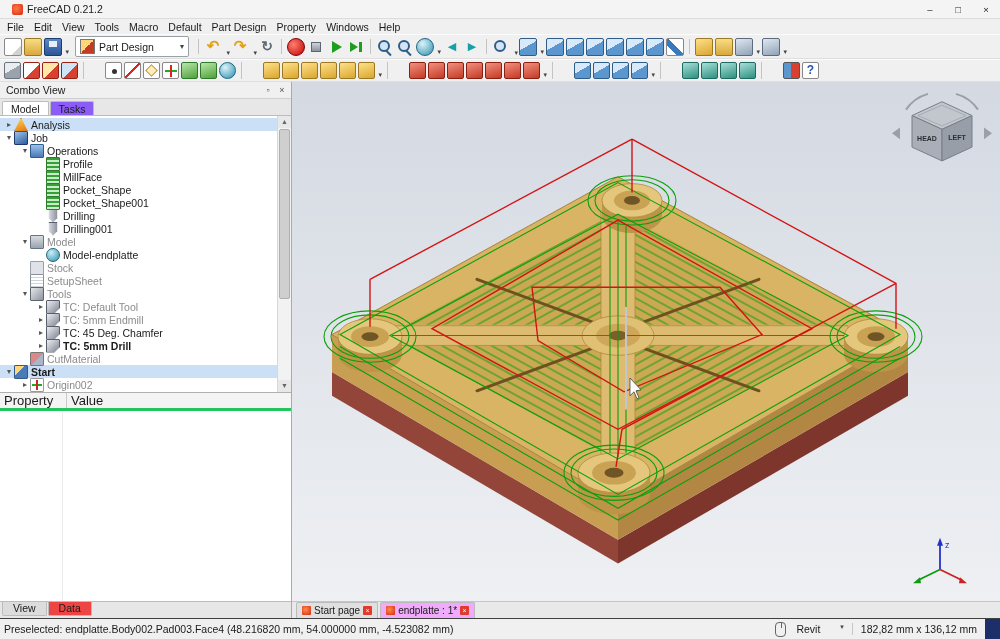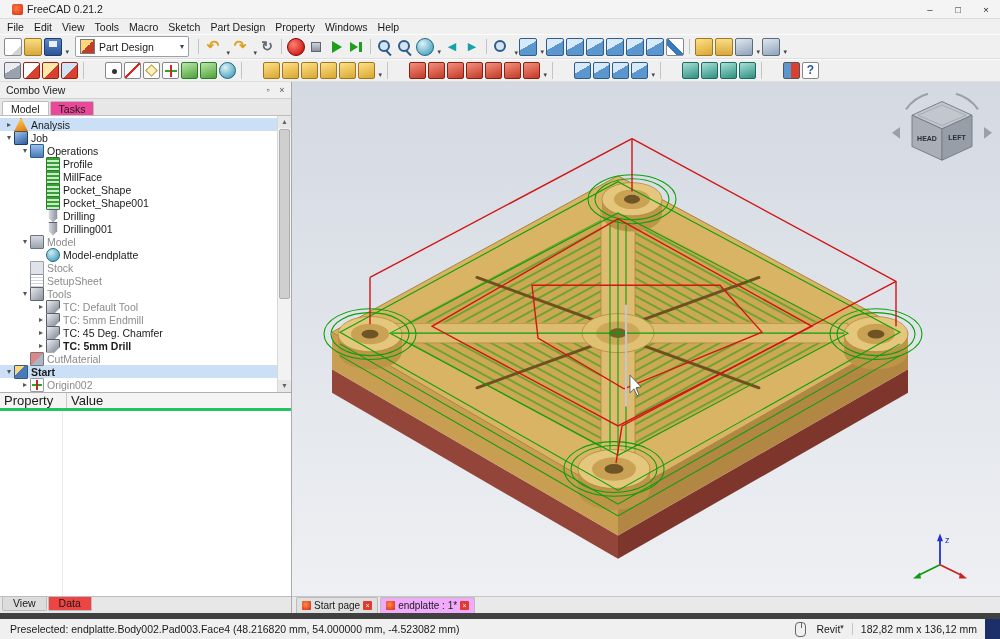--- a/index.html
+++ b/index.html
@@ -85,21 +85,21 @@
   
   .sidebar{width:291px;flex:none;background:#f0f0f0;border-right:1px solid #aaa;
            display:flex;flex-direction:column;min-height:0}
   .cv-header{height:16px;flex:none;display:flex;align-items:center;padding:0 2px 0 6px;
              font-size:10.5px;border-bottom:1px solid #d0d0d0}
   .cv-hbtns{margin-left:auto;display:flex}
   .cv-btn{width:14px;text-align:center;color:#555;font-size:9px}
   .cv-tabs{height:16px;flex:none;display:flex;align-items:flex-end;background:#e7e7e7;padding-left:2px;
            border-bottom:1px solid #bcbcbc}
   .cv-tab{padding:1px 8px 0 8px;font-size:10.5px;border:1px solid #bcbcbc;border-bottom:none;
-          background:#ec4899;margin-right:1px;border-radius:2px 2px 0 0}
+          background:#8b5cf6;margin-right:1px;border-radius:2px 2px 0 0}
   .cv-tab.active{background:#fff}
   .tree-wrap{position:relative;background:#fff;height:276px;flex:none;border-bottom:1px solid #b0b0b0;overflow:hidden}
   .tree{position:absolute;left:0;top:0;right:13px;bottom:0;padding-top:2px}
   .trow{display:flex;align-items:center;height:13px;font-size:10.5px;white-space:nowrap}
   .lv1{padding-left:4px}.lv2{padding-left:20px}.lv3{padding-left:36px}
   .sel{background:#cbe0f7}
   .arr{width:10px;flex:none;color:#555;font-size:8px;text-align:center}
   .ti{width:12px;height:12px;margin-right:3px;flex:none;border-radius:1px}
   .tlabel{padding-right:3px}
   .muted{color:#8b8b8b}.boldtxt{font-weight:bold}
@@ -151,25 +151,25 @@
   .mtab{display:flex;align-items:center;height:15px;padding:0 5px;font-size:10px;background:#e0e0e0;
         border:1px solid #bbb;border-bottom:none;border-radius:2px 2px 0 0;margin-right:2px;gap:3px}
   .mtab.active{background:#f0abfc}
   .fcico{width:9px;height:9px;border-radius:1px;flex:none;
          background:radial-gradient(circle at 40% 40%,#ff8a4a,#d42a10)}
   .tclose{width:9px;height:9px;background:#e23b2e;color:#fff;font-size:7px;line-height:9px;
           text-align:center;border-radius:1px;flex:none}
 
   
   .statusbar{height:20px;flex:none;display:flex;align-items:center;background:#f0f0f0;
-             border-top:6px solid #404040;padding-left:10px;font-size:10.5px}
+             border-top:1px solid #404040;padding-left:4px;font-size:10.5px}
   .spacer{flex:1}
   .mouseico{width:9px;height:13px;border:1px solid #666;border-radius:4px;margin-right:4px;position:relative;flex:none}
   .mouseico::before{content:"";position:absolute;left:50%;top:0;width:1px;height:5px;background:#666}
-  .navstyle{display:flex;align-items:flex-start;gap:0;background:none;border:none;font:inherit;padding:0 6px;cursor:default}
+  .navstyle{display:flex;align-items:flex-start;gap:20px;background:none;border:none;font:inherit;padding:0 6px;cursor:default}
   .navcaret{font-size:7px;color:#444}
   .dims{border-left:1px solid #c6c6c6;padding:0 8px;margin-left:2px;white-space:nowrap}
   .cornerblock{width:15px;height:20px;background:#1d2f6b;flex:none}
 </style>
 </head>
 <body>
 
 <div class="titlebar">
   <span class="appico"></span>
   <span class="title">FreeCAD 0.21.2</span>
@@ -185,21 +185,21 @@
     <span class="menu-item">File</span>
 
     <span class="menu-item">Edit</span>
 
     <span class="menu-item">View</span>
 
     <span class="menu-item">Tools</span>
 
     <span class="menu-item">Macro</span>
 
-    <span class="menu-item">Sketch</span>
+    <span class="menu-item">Default</span>
 
     <span class="menu-item">Part Design</span>
 
     <span class="menu-item">Property</span>
 
     <span class="menu-item">Windows</span>
 
     <span class="menu-item">Help</span>
   </div>
 

